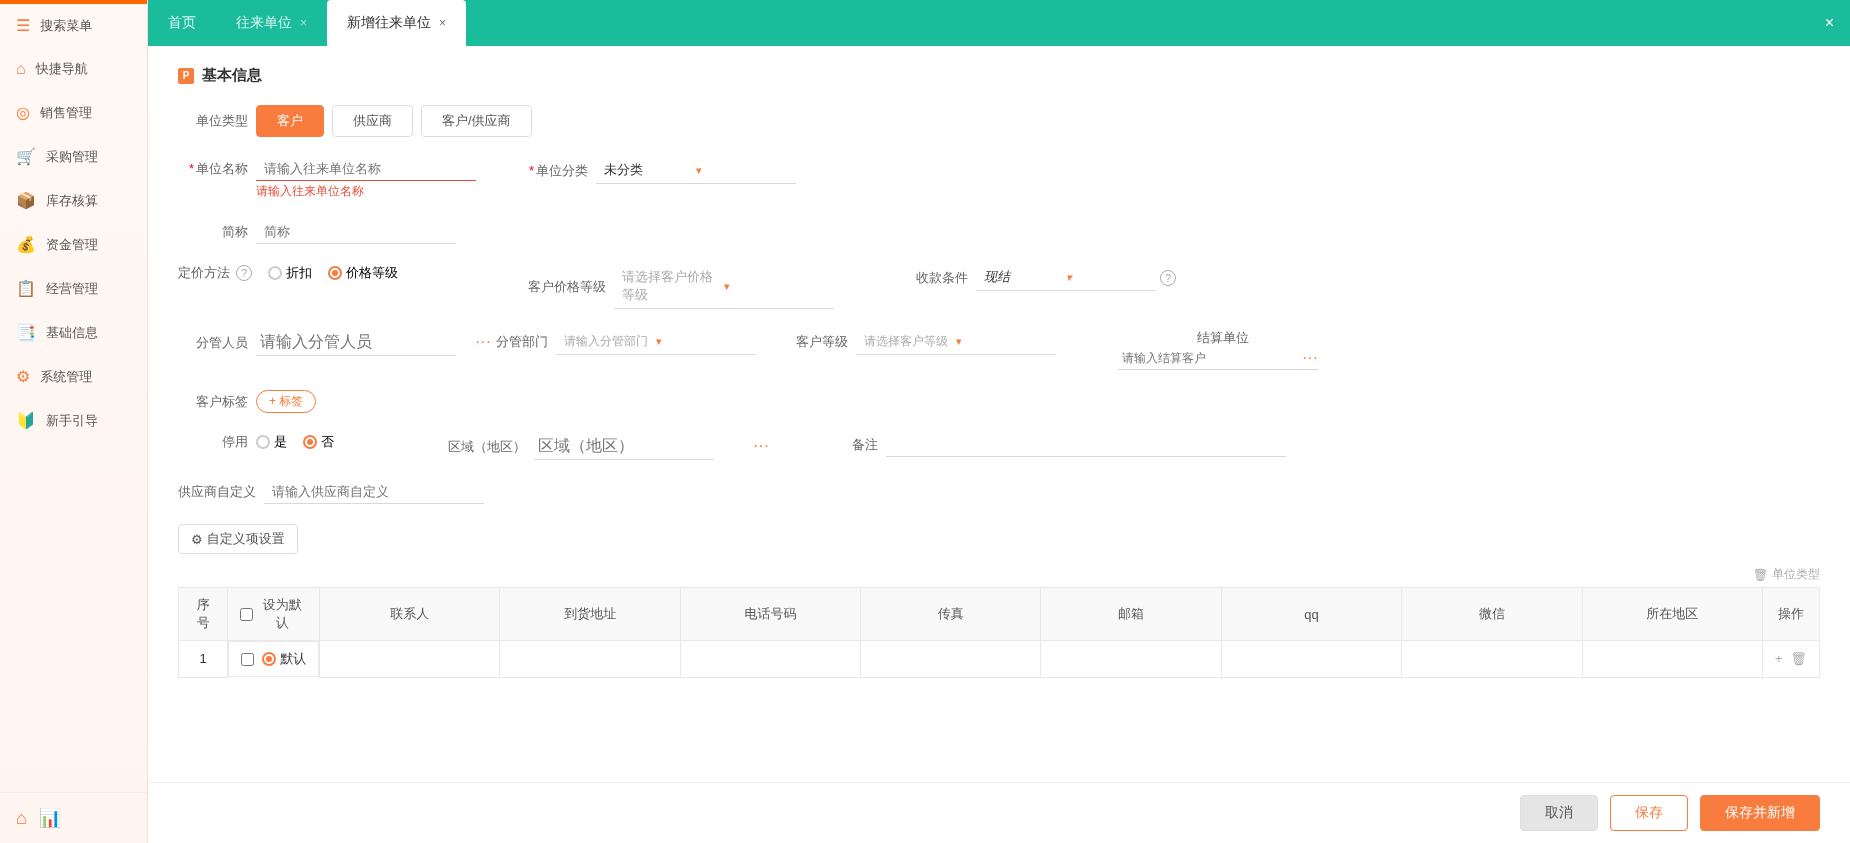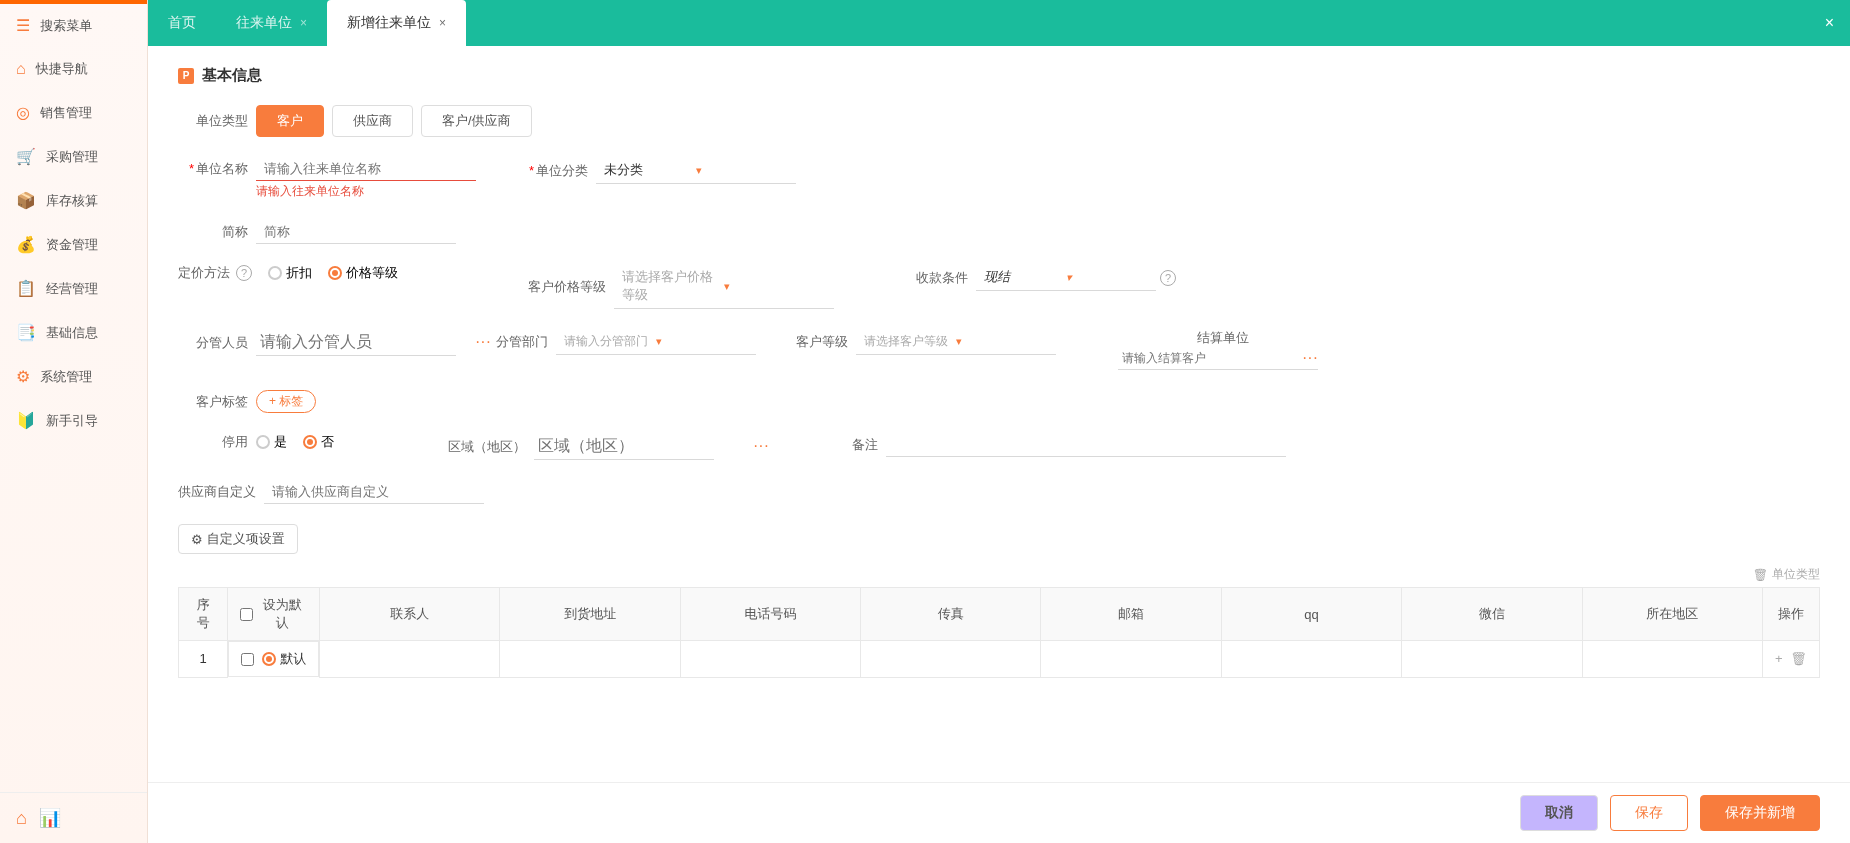--- a/index.html
+++ b/index.html
@@ -308,21 +308,21 @@
       gap: 12px;
       align-items: center;
     }
     .btn {
       padding: 8px 24px;
       border-radius: 4px;
       font-size: 14px;
       cursor: pointer;
       border: 1px solid #ddd;
     }
-    .btn-cancel { background: #c4b5fd; color: #555; font-weight: bold; }
+    .btn-cancel { background: #e5e5e5; color: #555; }
     .btn-save { background: white; color: #f87c3d; border-color: #f87c3d; }
     .btn-save-new { background: #f87c3d; color: white; border-color: #f87c3d; }
 
     .input-with-more {
       display: flex;
       align-items: center;
       border-bottom: 1px solid #d9d9d9;
       width: 200px;
     }
     .input-with-more input {

